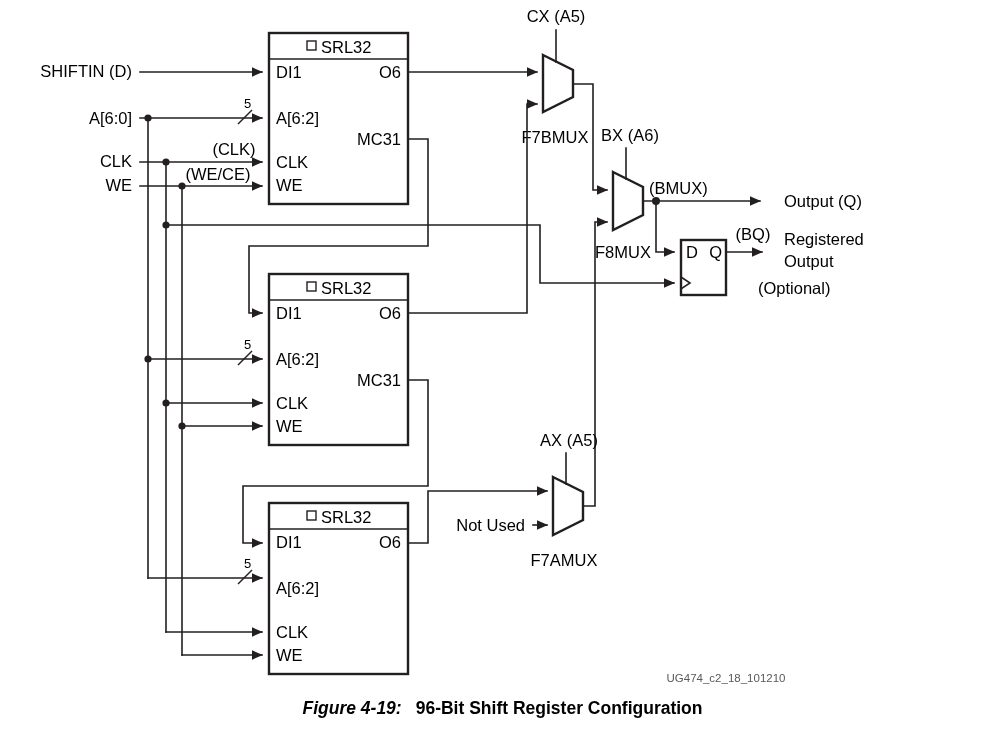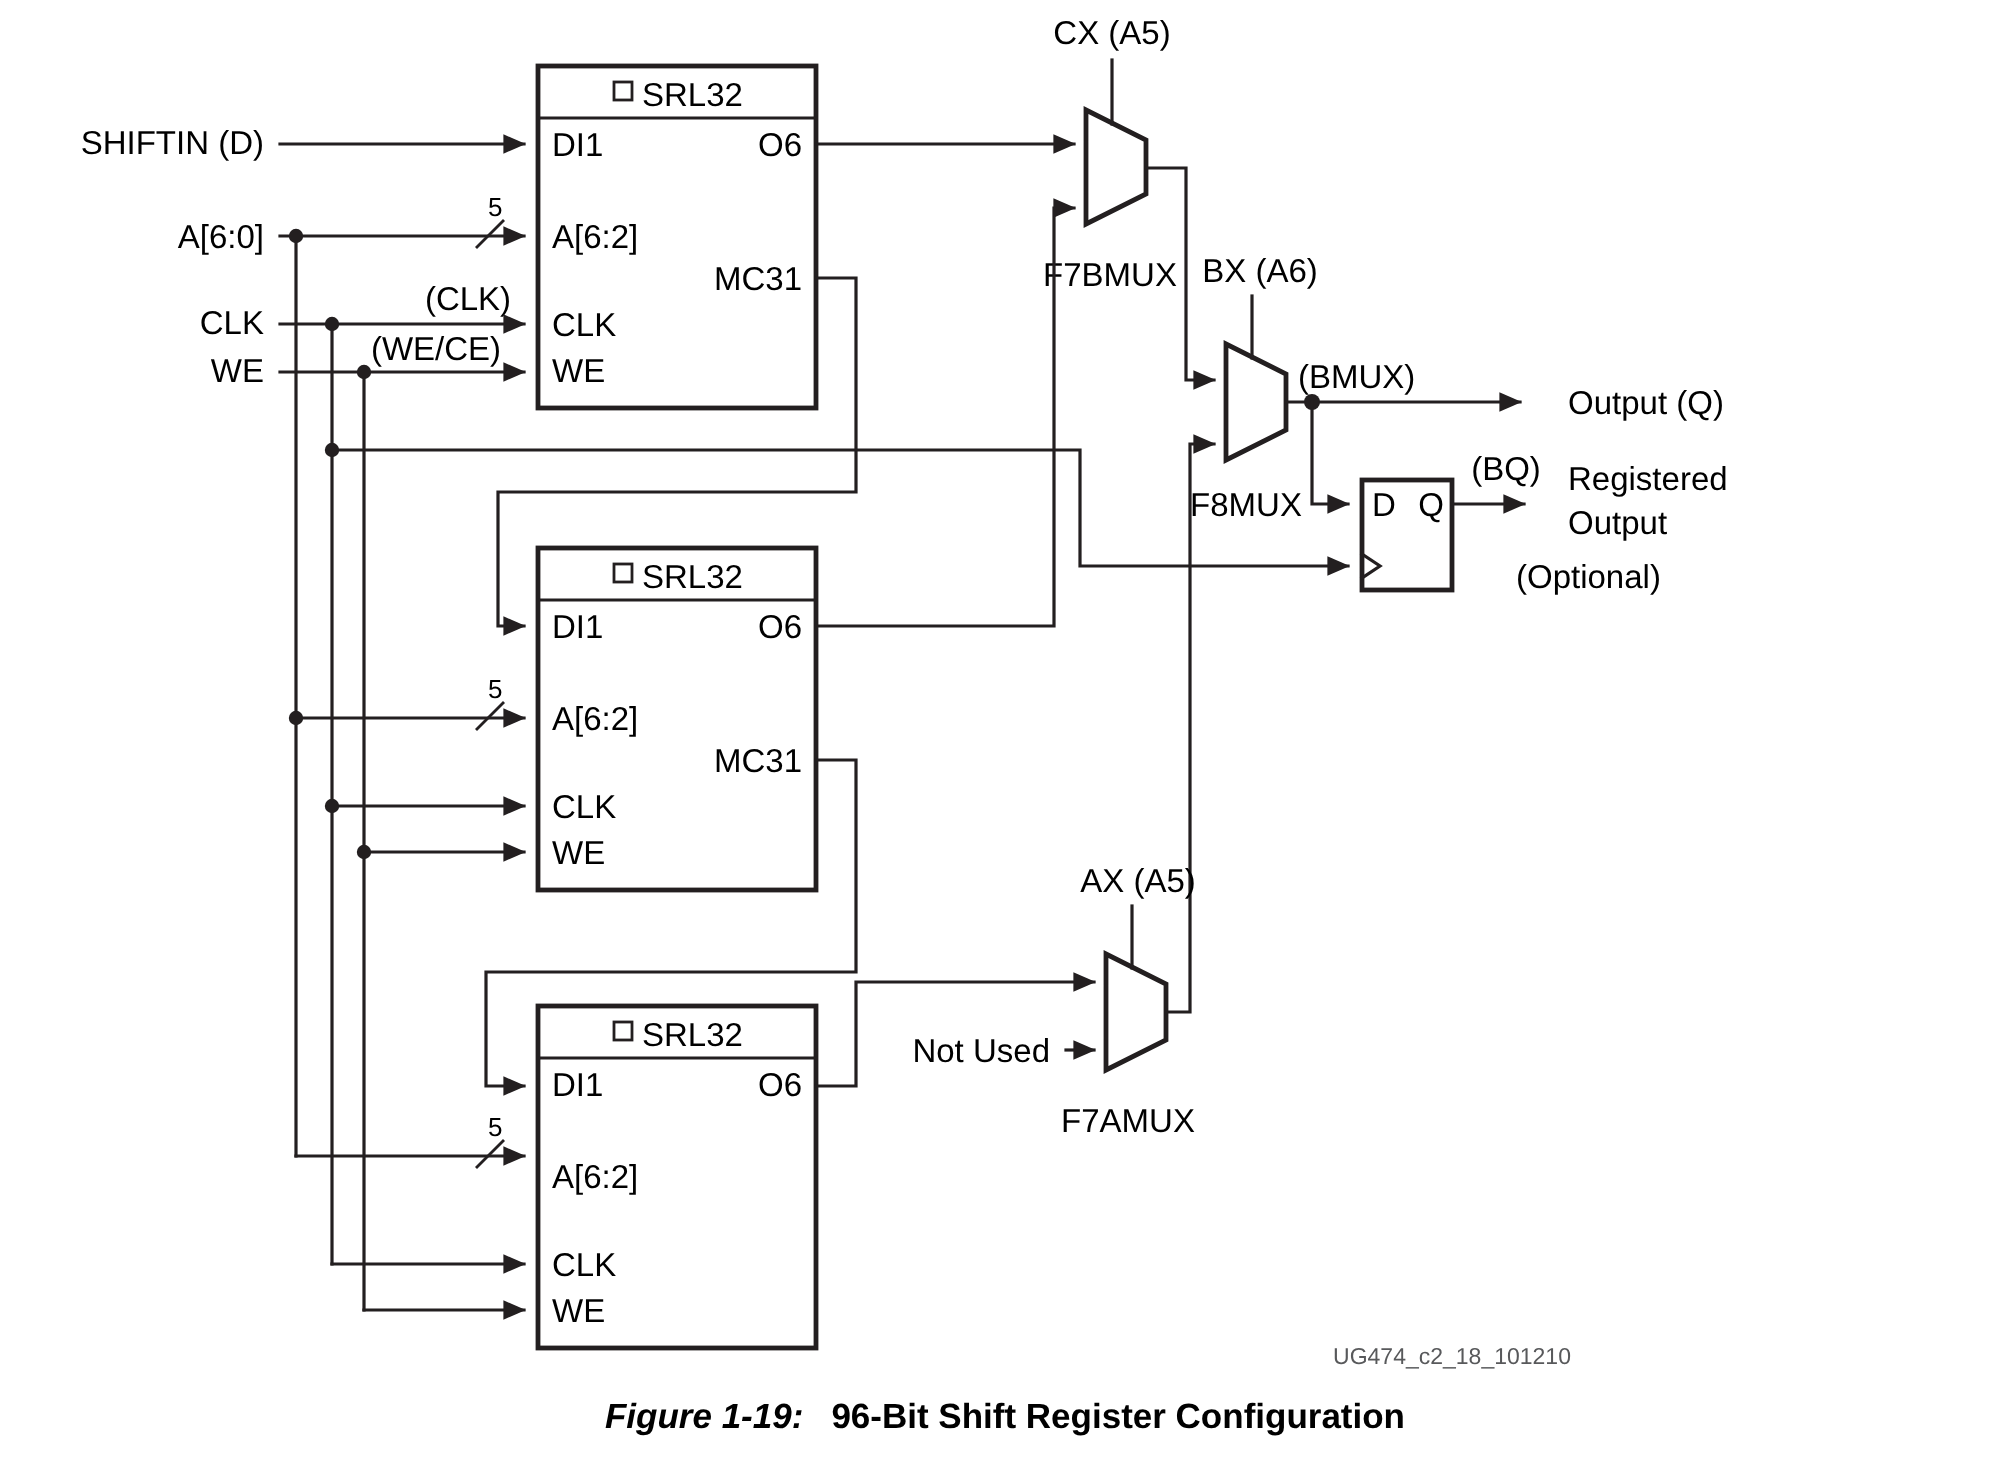--- a/index.html
+++ b/index.html
@@ -262,14 +262,14 @@
   </g>
 
   <text class="lbl anchor-end" x="525" y="531">Not Used</text>
   <path class="wire" d="M 533 525 L 547 525" marker-end="url(#arr)"></path>
 
   <text class="lbl-ref anchor-mid" x="726" y="682">UG474_c2_18_101210</text>
 </svg>
 </div>
 
 <div class="caption-wrap">
-  <span class="caption-num">Figure 1-19:</span><span class="caption-text">96-Bit Shift Register Configuration</span>
+  <span class="caption-num">Figure 4-19:</span><span class="caption-text">96-Bit Shift Register Configuration</span>
 </div>
 
 </body></html>

